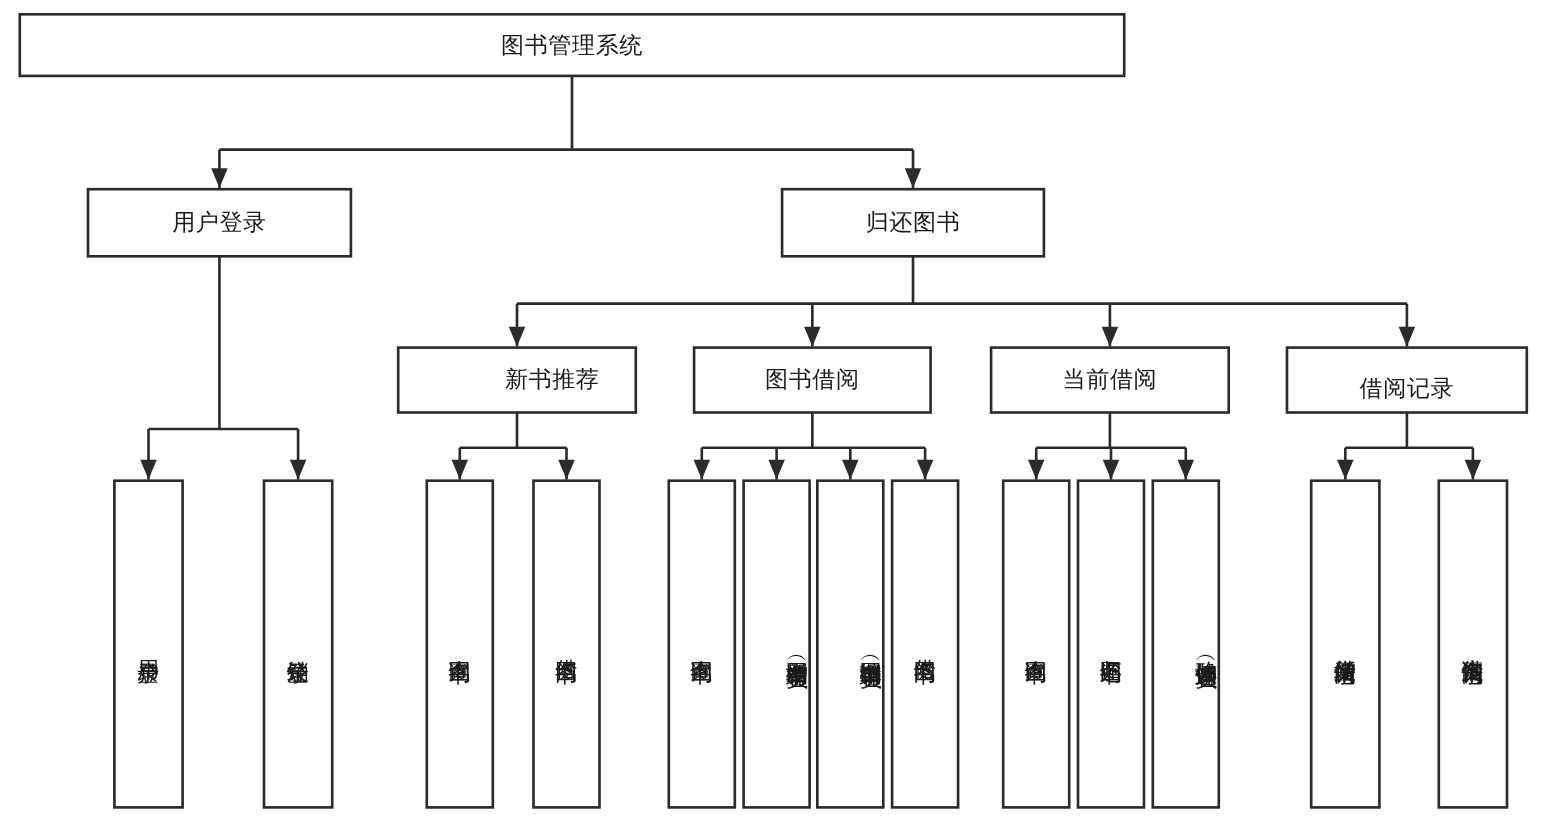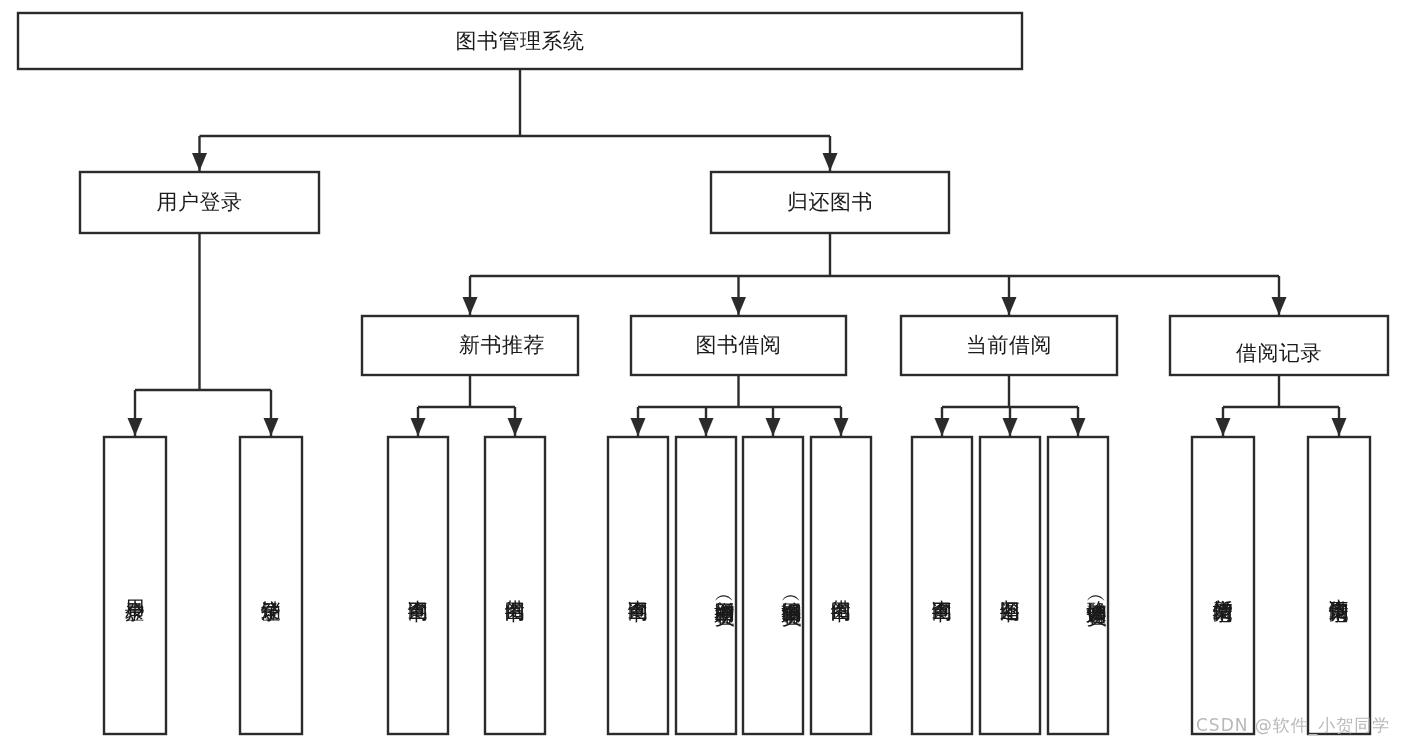--- a/index.html
+++ b/index.html
@@ -179,15 +179,14 @@
       <div class="node-label-v" style="left: 676px; top: 445px; width: 60px; height: 289px;">新增图书（管理员）</div>
       <div class="node-label-v" style="left: 743px; top: 445px; width: 60px; height: 289px;">编辑图书（管理员）</div>
       <div class="node-label-v center-v" style="left: 811px; top: 437px; width: 60px; height: 297px;">借阅图书</div>
       <div class="node-label-v center-v" style="left: 912px; top: 437px; width: 60px; height: 297px;">查询图书</div>
       <div class="node-label-v center-v" style="left: 980px; top: 437px; width: 60px; height: 297px;">归还图书</div>
       <div class="node-label-v" style="left: 1048px; top: 445px; width: 60px; height: 289px;">确认归还（管理员）</div>
       <div class="node-label-v center-v" style="left: 1192px; top: 437px; width: 62px; height: 297px;">新增借阅记录</div>
       <div class="node-label-v center-v" style="left: 1308px; top: 437px; width: 62px; height: 297px;">查询借阅记录</div>
     </div>
 
-  <div class="watermark" style="left: 1196px; top: 714px;">CSDN @软件_小贺同学</div>
 
 </div>
 
 </body></html>

